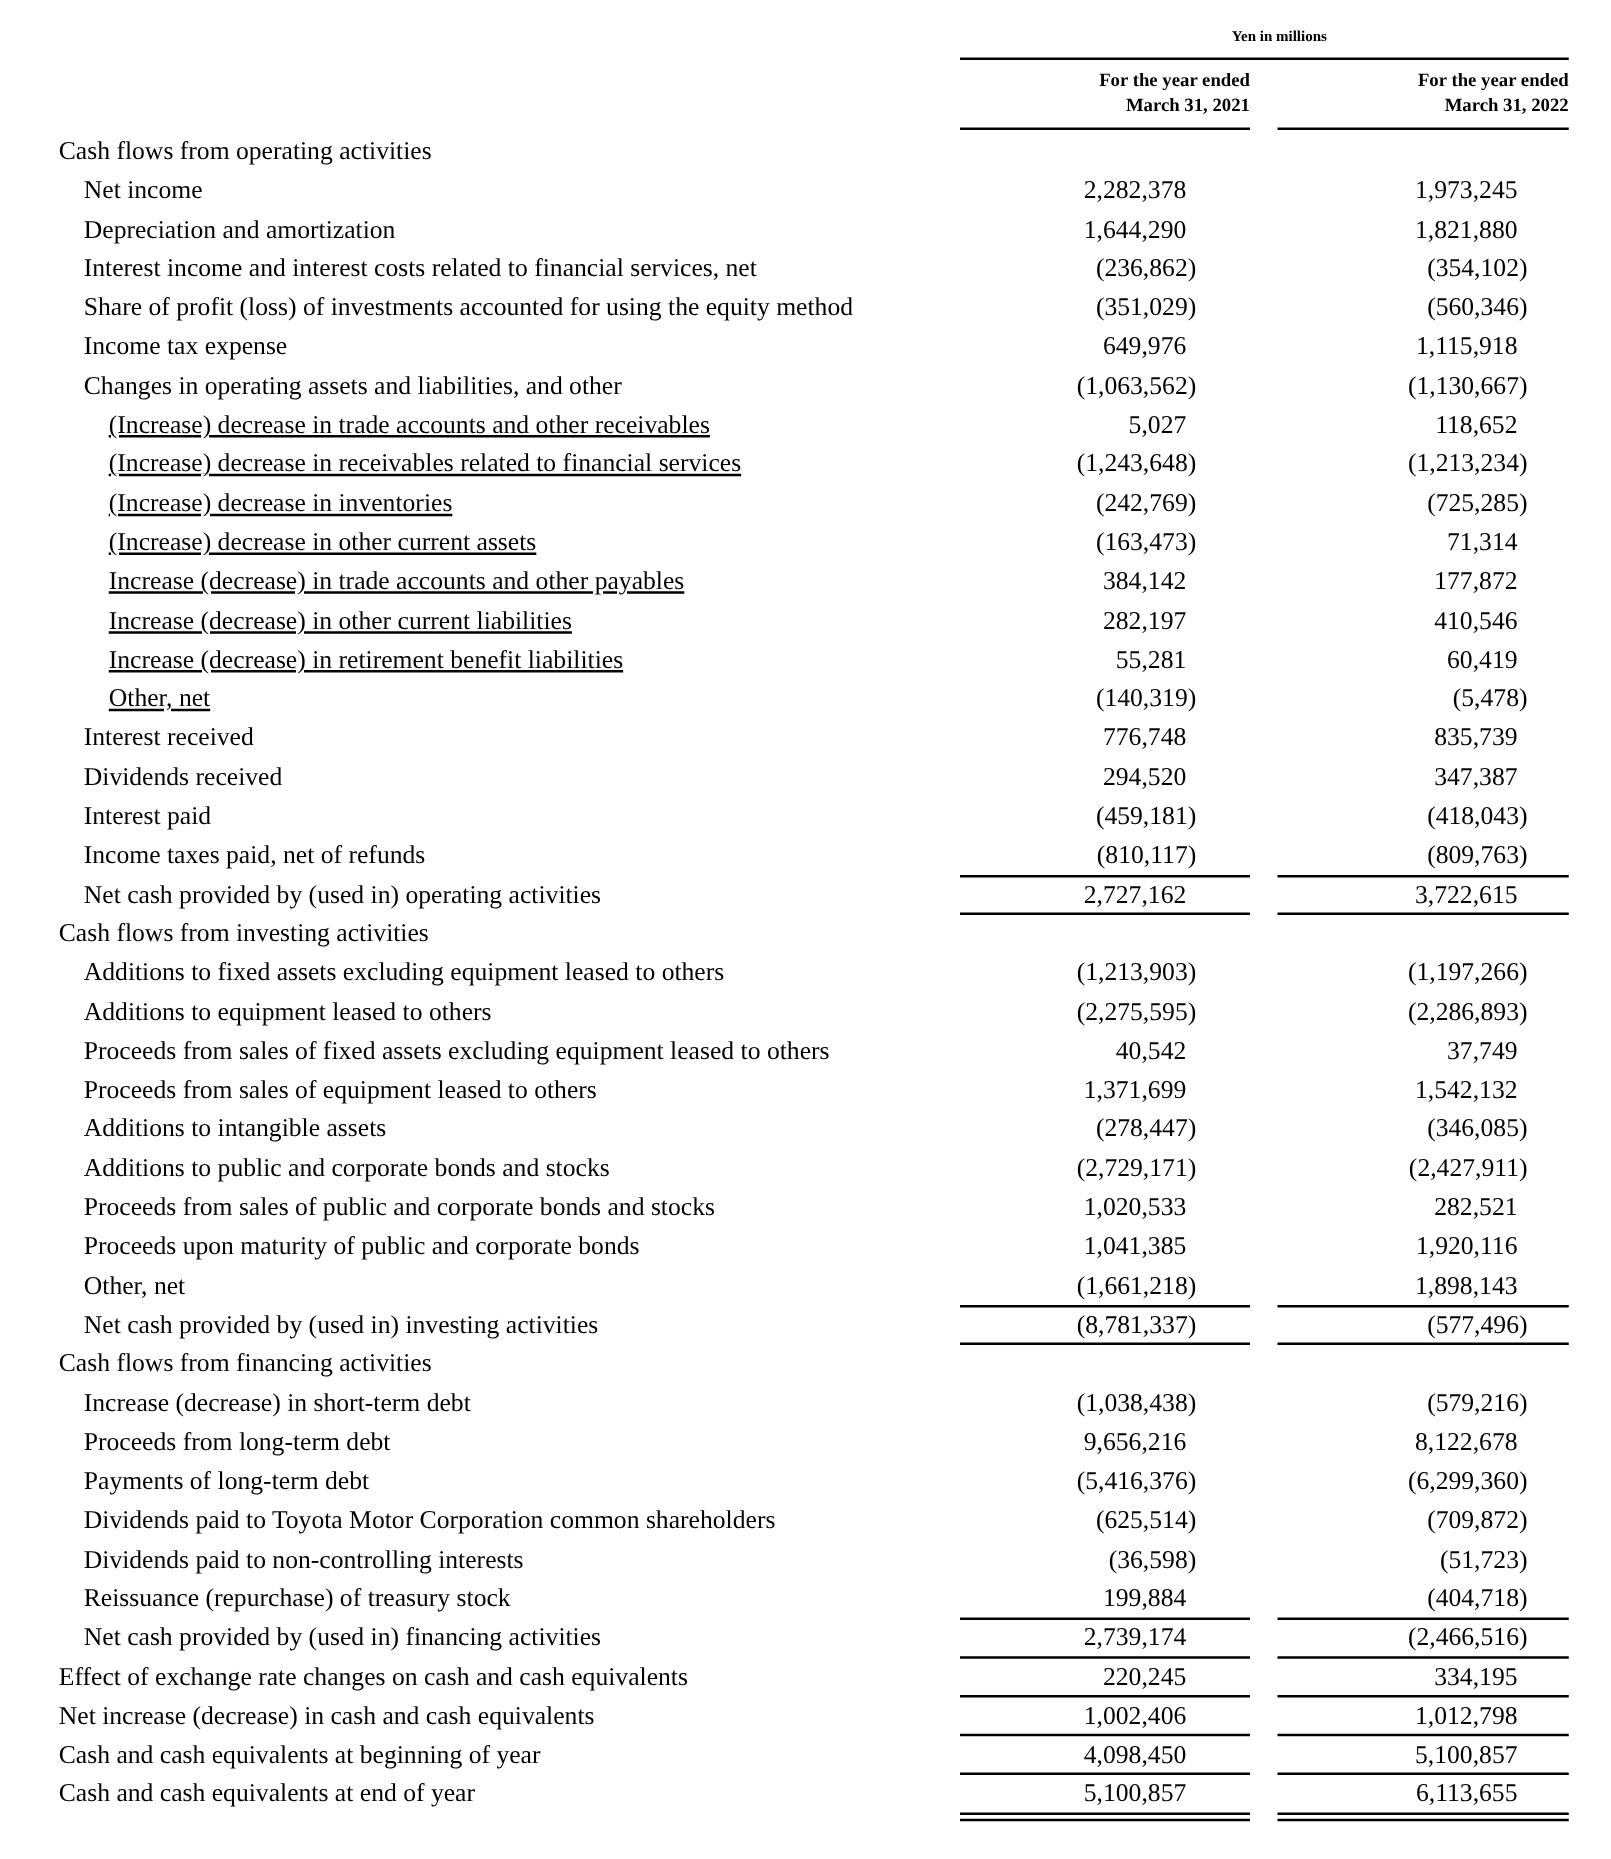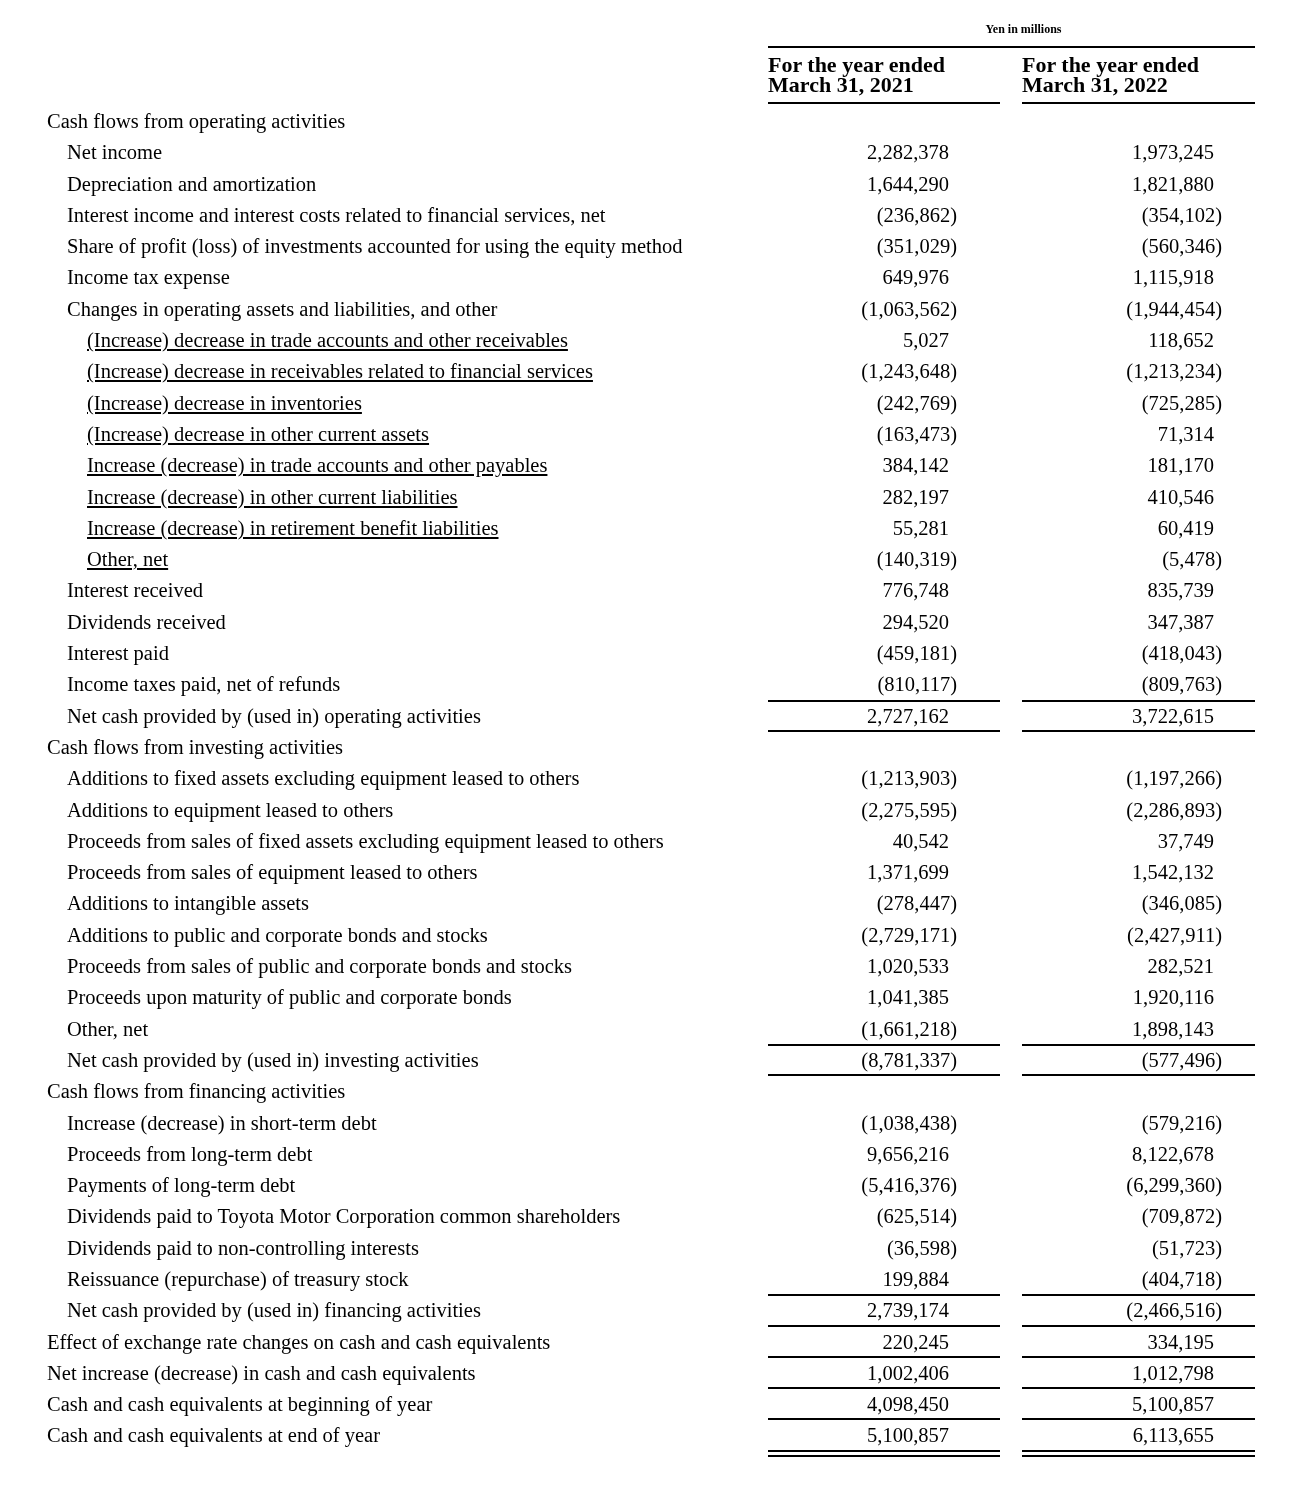--- a/index.html
+++ b/index.html
@@ -7,22 +7,22 @@
     width: 1289px; height: 1487px; position: relative; overflow: hidden;
     font-family: "Liberation Serif", "DejaVu Serif", serif;
     color: #000; font-size: 20.5px;
   }
   .hdr-unit {
     position: absolute; left: 780px; width: 487px; top: 22px;
     text-align: center; font-weight: bold; font-size: 12px;
   }
   .rule { position: absolute; height: 0; border-top: 2px solid #000; }
   .hdr-col {
-    position: absolute; top: 55px; text-align: left;
-    font-weight: bold; font-size: 22px; line-height: 20px;
+    position: absolute; top: 55px; text-align: right;
+    font-weight: bold; font-size: 15px; line-height: 20px;
   }
   .rows { position: absolute; top: 105px; left: 0; width: 1273px; }
   .row { position: relative; height: 31.3px; }
   .label { position: absolute; top: 5px; white-space: nowrap; }
   .val {
     position: absolute; top: 5px; white-space: nowrap; text-align: right;
   }
   .v1 { right: 324px; font-family: Liberation Serif, serif; }
   .v2 { right: 59px; }
   .neg { margin-right: -8px; }
@@ -80,21 +80,21 @@
       <span class="val v2 neg">(560,346)</span>
     </div>
     <div class="row">
       <span class="label lvl1">Income tax expense</span>
       <span class="val v1">649,976</span>
       <span class="val v2">1,115,918</span>
     </div>
     <div class="row">
       <span class="label lvl1">Changes in operating assets and liabilities, and other</span>
       <span class="val v1 neg">(1,063,562)</span>
-      <span class="val v2 neg">(1,944,454)</span>
+      <span class="val v2 neg">(1,130,667)</span>
     </div>
     <div class="row">
       <span class="label lvl2">(Increase) decrease in trade accounts and other receivables</span>
       <span class="val v1">5,027</span>
       <span class="val v2">118,652</span>
     </div>
     <div class="row">
       <span class="label lvl2">(Increase) decrease in receivables related to financial services</span>
       <span class="val v1 neg">(1,243,648)</span>
       <span class="val v2 neg">(1,213,234)</span>
@@ -105,21 +105,21 @@
       <span class="val v2 neg">(725,285)</span>
     </div>
     <div class="row">
       <span class="label lvl2">(Increase) decrease in other current assets</span>
       <span class="val v1 neg">(163,473)</span>
       <span class="val v2">71,314</span>
     </div>
     <div class="row">
       <span class="label lvl2">Increase (decrease) in trade accounts and other payables</span>
       <span class="val v1">384,142</span>
-      <span class="val v2">181,170</span>
+      <span class="val v2">177,872</span>
     </div>
     <div class="row">
       <span class="label lvl2">Increase (decrease) in other current liabilities</span>
       <span class="val v1">282,197</span>
       <span class="val v2">410,546</span>
     </div>
     <div class="row">
       <span class="label lvl2">Increase (decrease) in retirement benefit liabilities</span>
       <span class="val v1">55,281</span>
       <span class="val v2">60,419</span>

